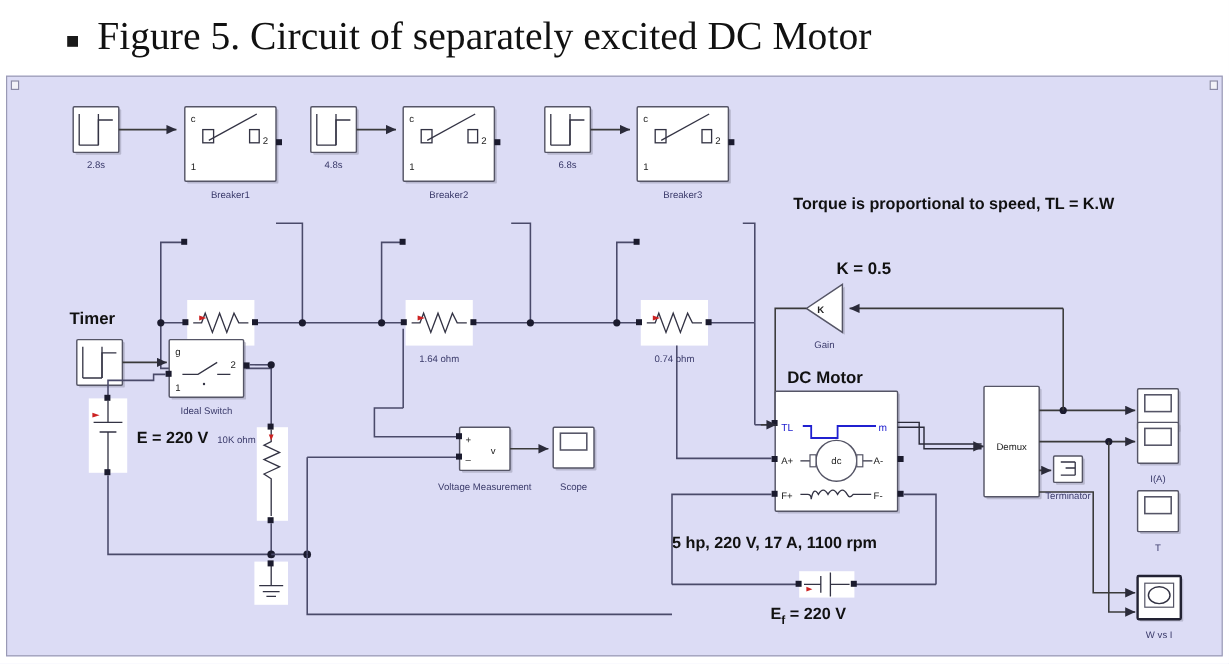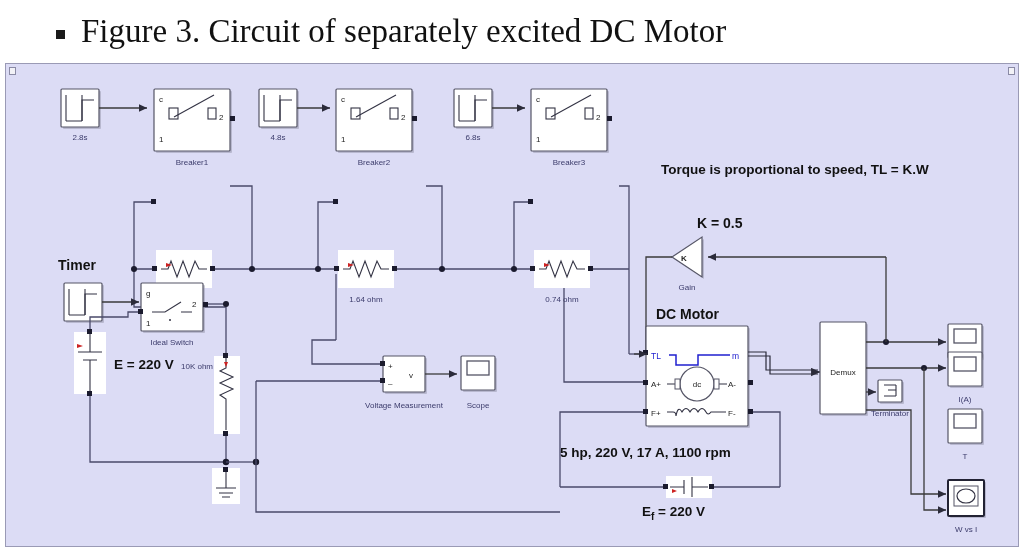--- a/index.html
+++ b/index.html
@@ -54,21 +54,21 @@
   .port{fill:#1b1b2e;}
   .glyph{stroke:#333344;stroke-width:1.1;fill:none;}
 </style>
 </head>
 <body>
 
 <div class="slide">
 
   <div class="title-row">
     <span class="bullet"></span>
-    <span class="title-text">Figure 3. Circuit of separately excited DC Motor</span>
+    <span class="title-text">Figure 5. Circuit of separately excited DC Motor</span>
   </div>
 
   <div class="canvas">
     <div class="handle tl"></div>
     <div class="handle tr"></div>
 
     <svg width="1012" height="482" viewBox="0 0 1012 482" xmlns="http://www.w3.org/2000/svg">
       <defs>
         <marker id="arr" markerWidth="7" markerHeight="7" refX="6.4" refY="3" orient="auto">
           <path d="M0,0 L6.5,3 L0,6 Z" fill="#2b2b3a"></path>

